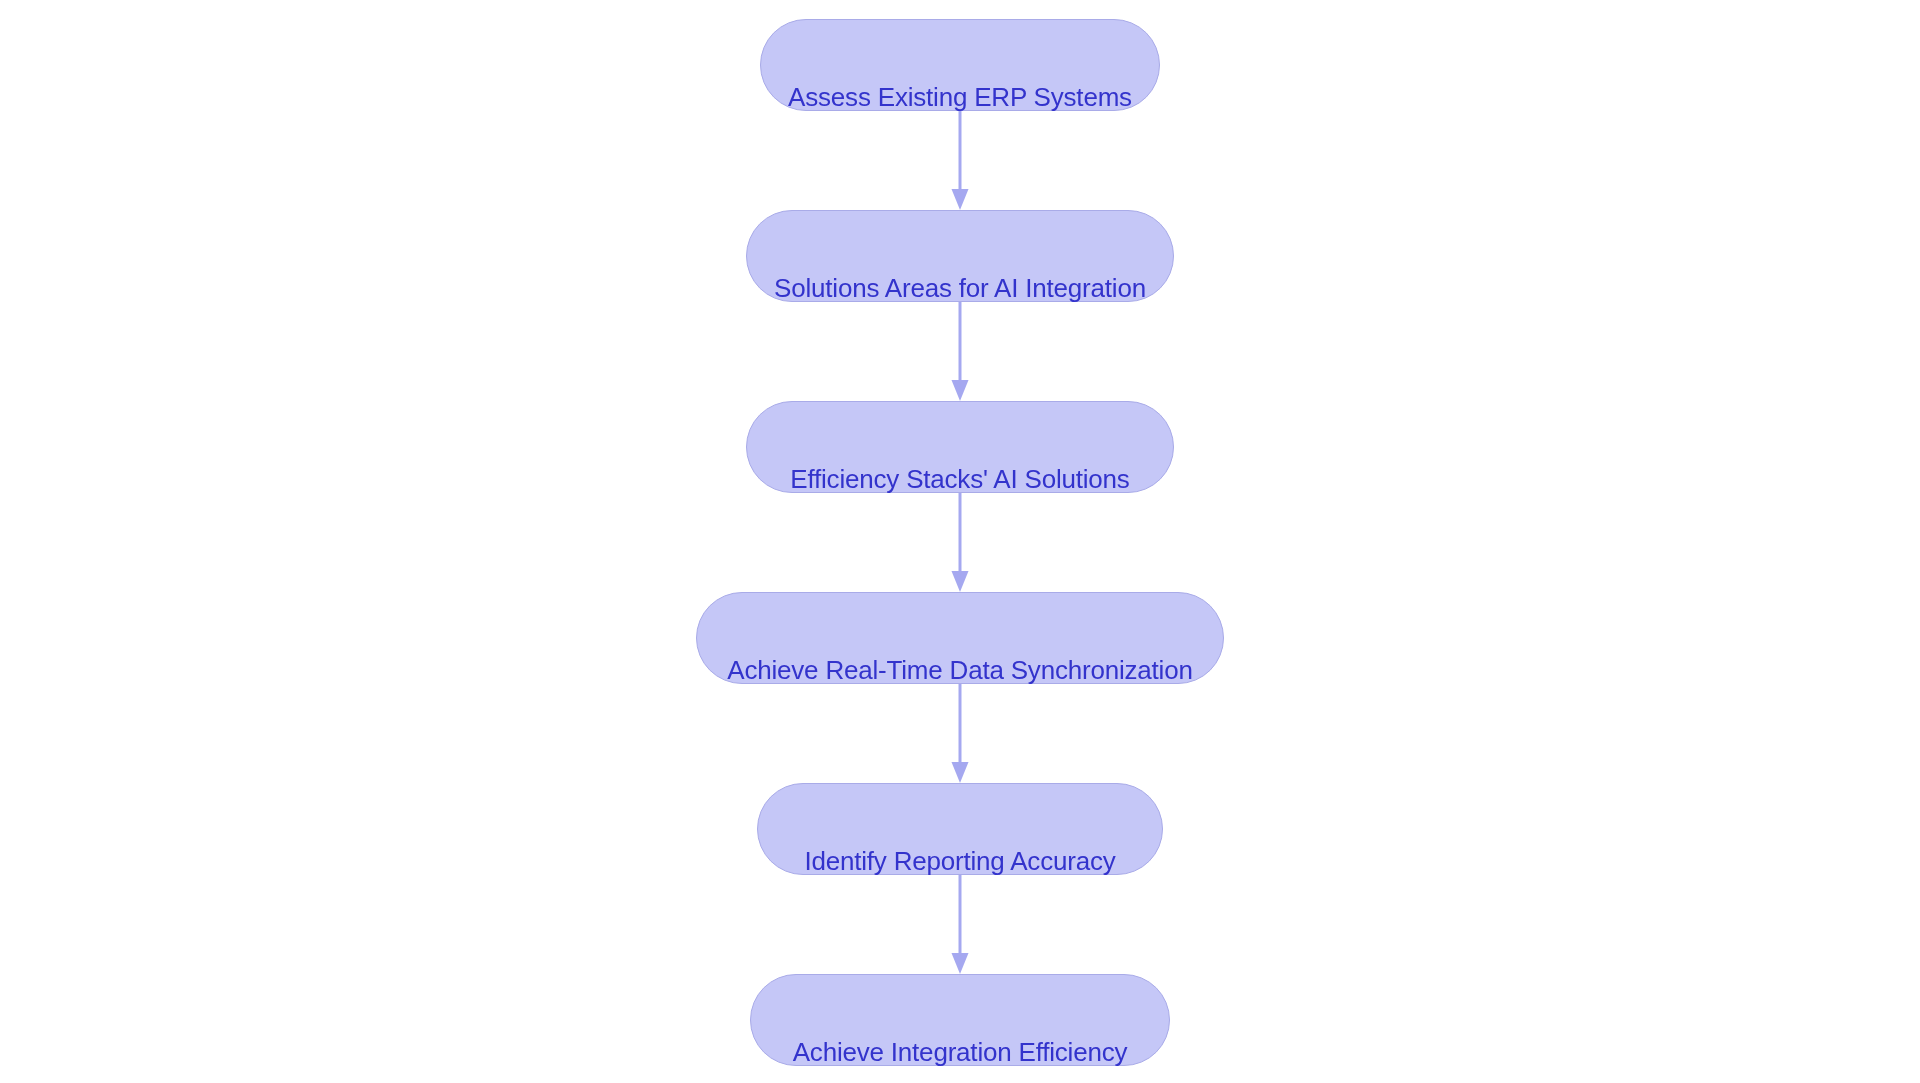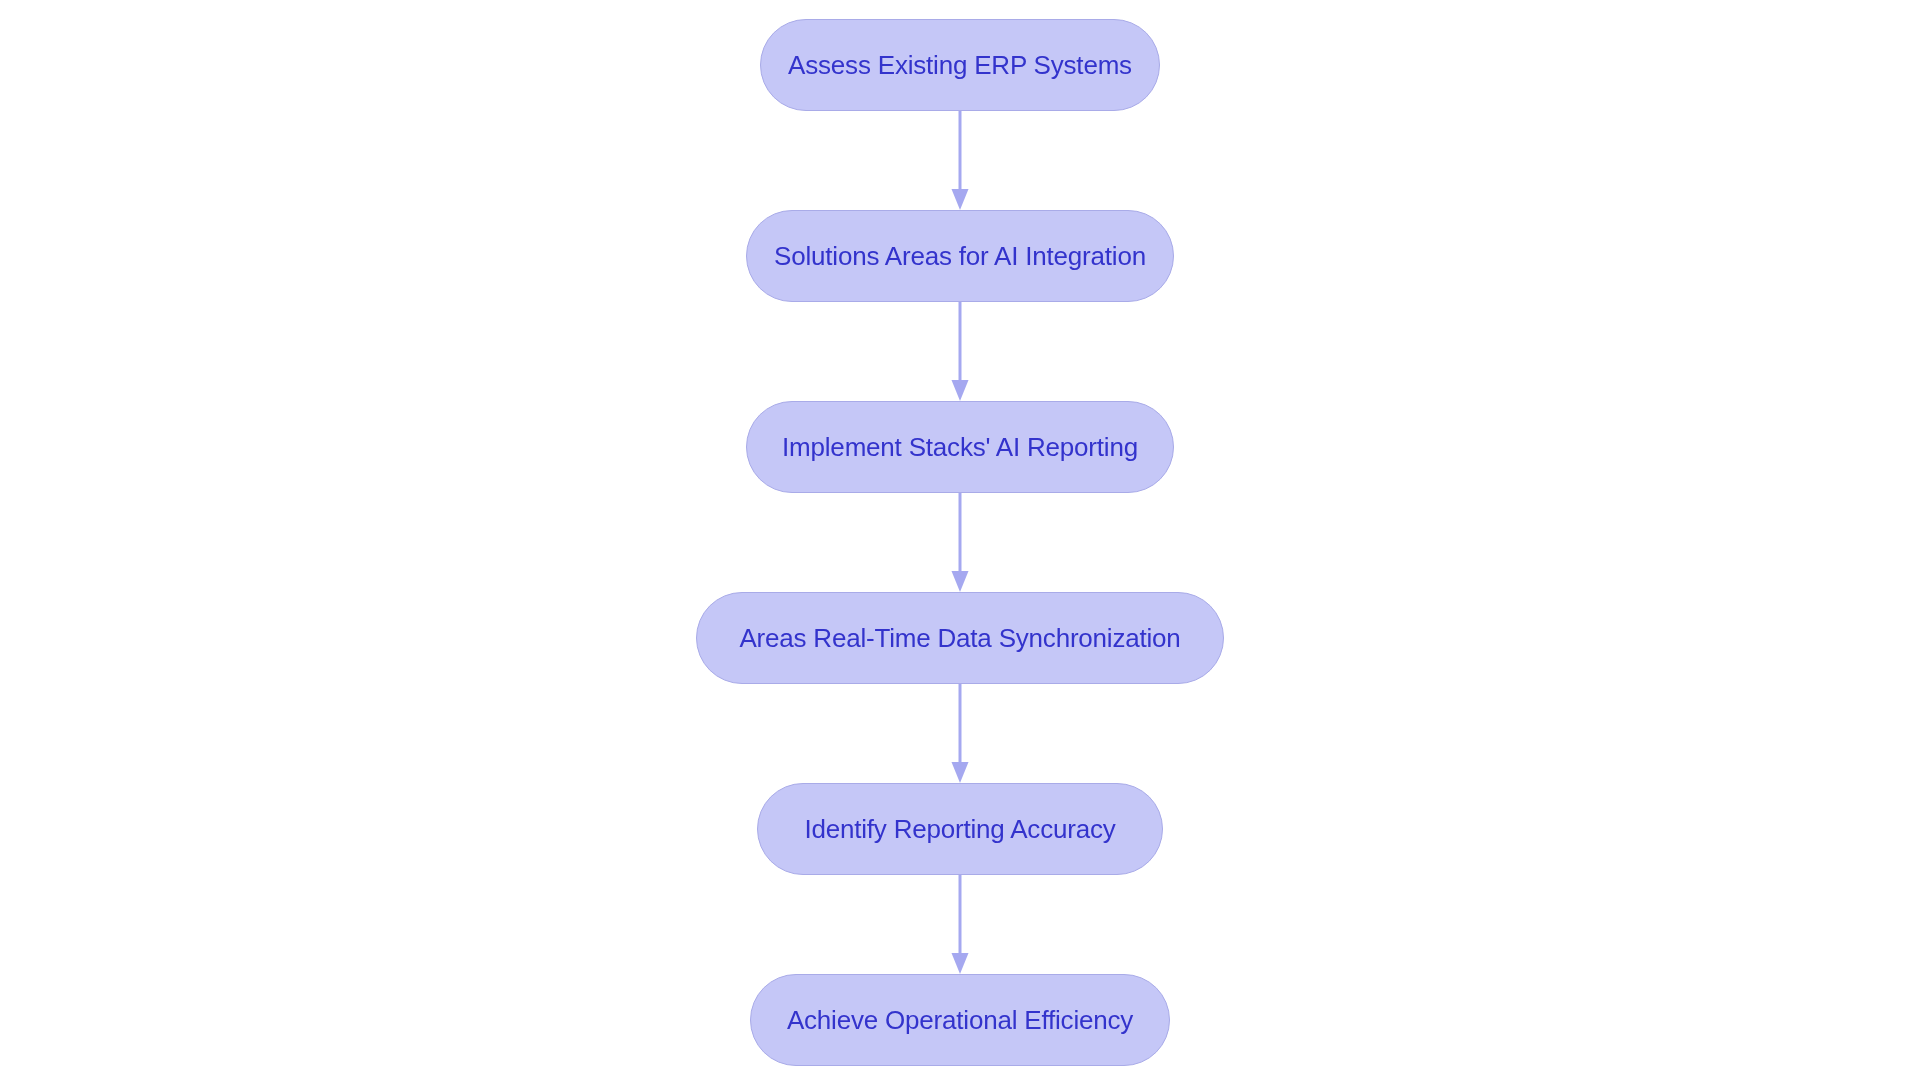--- a/index.html
+++ b/index.html
@@ -40,21 +40,21 @@
     width: 100%;
   }
 
   .flow-node {
     box-sizing: border-box;
     height: 92px;
     border-radius: 46px;
     background: #c5c7f7;
     border: 1.6px solid #a9abe8;
     display: flex;
-    align-items: center;
+    align-items: flex-end;
     justify-content: center;
     padding: 0 34px;
     user-select: none;
   }
 
   .flow-node .node-label {
     color: #3333cc;
     font-size: 26px;
     font-weight: 400;
     letter-spacing: -0.2px;
@@ -114,34 +114,34 @@
 
     <div class="connector-row">
       <svg class="connector" viewBox="0 0 40 99">
         <line x1="20" y1="0" x2="20" y2="80" stroke="#a5a8f0" stroke-width="3"></line>
         <polygon points="20,99 11.5,78 28.5,78" fill="#a5a8f0"></polygon>
       </svg>
     </div>
 
     <div class="node-row">
       <div class="flow-node w-n2">
-        <span class="node-label">Implement Stacks' AI Reporting</span>
+        <span class="node-label">Efficiency Stacks' AI Solutions</span>
       </div>
     </div>
 
     <div class="connector-row">
       <svg class="connector" viewBox="0 0 40 99">
         <line x1="20" y1="0" x2="20" y2="80" stroke="#a5a8f0" stroke-width="3"></line>
         <polygon points="20,99 11.5,78 28.5,78" fill="#a5a8f0"></polygon>
       </svg>
     </div>
 
     <div class="node-row">
       <div class="flow-node w-n3">
-        <span class="node-label">Areas Real-Time Data Synchronization</span>
+        <span class="node-label">Achieve Real-Time Data Synchronization</span>
       </div>
     </div>
 
     <div class="connector-row">
       <svg class="connector" viewBox="0 0 40 99">
         <line x1="20" y1="0" x2="20" y2="80" stroke="#a5a8f0" stroke-width="3"></line>
         <polygon points="20,99 11.5,78 28.5,78" fill="#a5a8f0"></polygon>
       </svg>
     </div>
 
@@ -153,18 +153,18 @@
 
     <div class="connector-row">
       <svg class="connector" viewBox="0 0 40 99">
         <line x1="20" y1="0" x2="20" y2="80" stroke="#a5a8f0" stroke-width="3"></line>
         <polygon points="20,99 11.5,78 28.5,78" fill="#a5a8f0"></polygon>
       </svg>
     </div>
 
     <div class="node-row">
       <div class="flow-node w-n5">
-        <span class="node-label">Achieve Operational Efficiency</span>
+        <span class="node-label">Achieve Integration Efficiency</span>
       </div>
     </div>
 
   </div>
 </div>
 
 </body></html>

